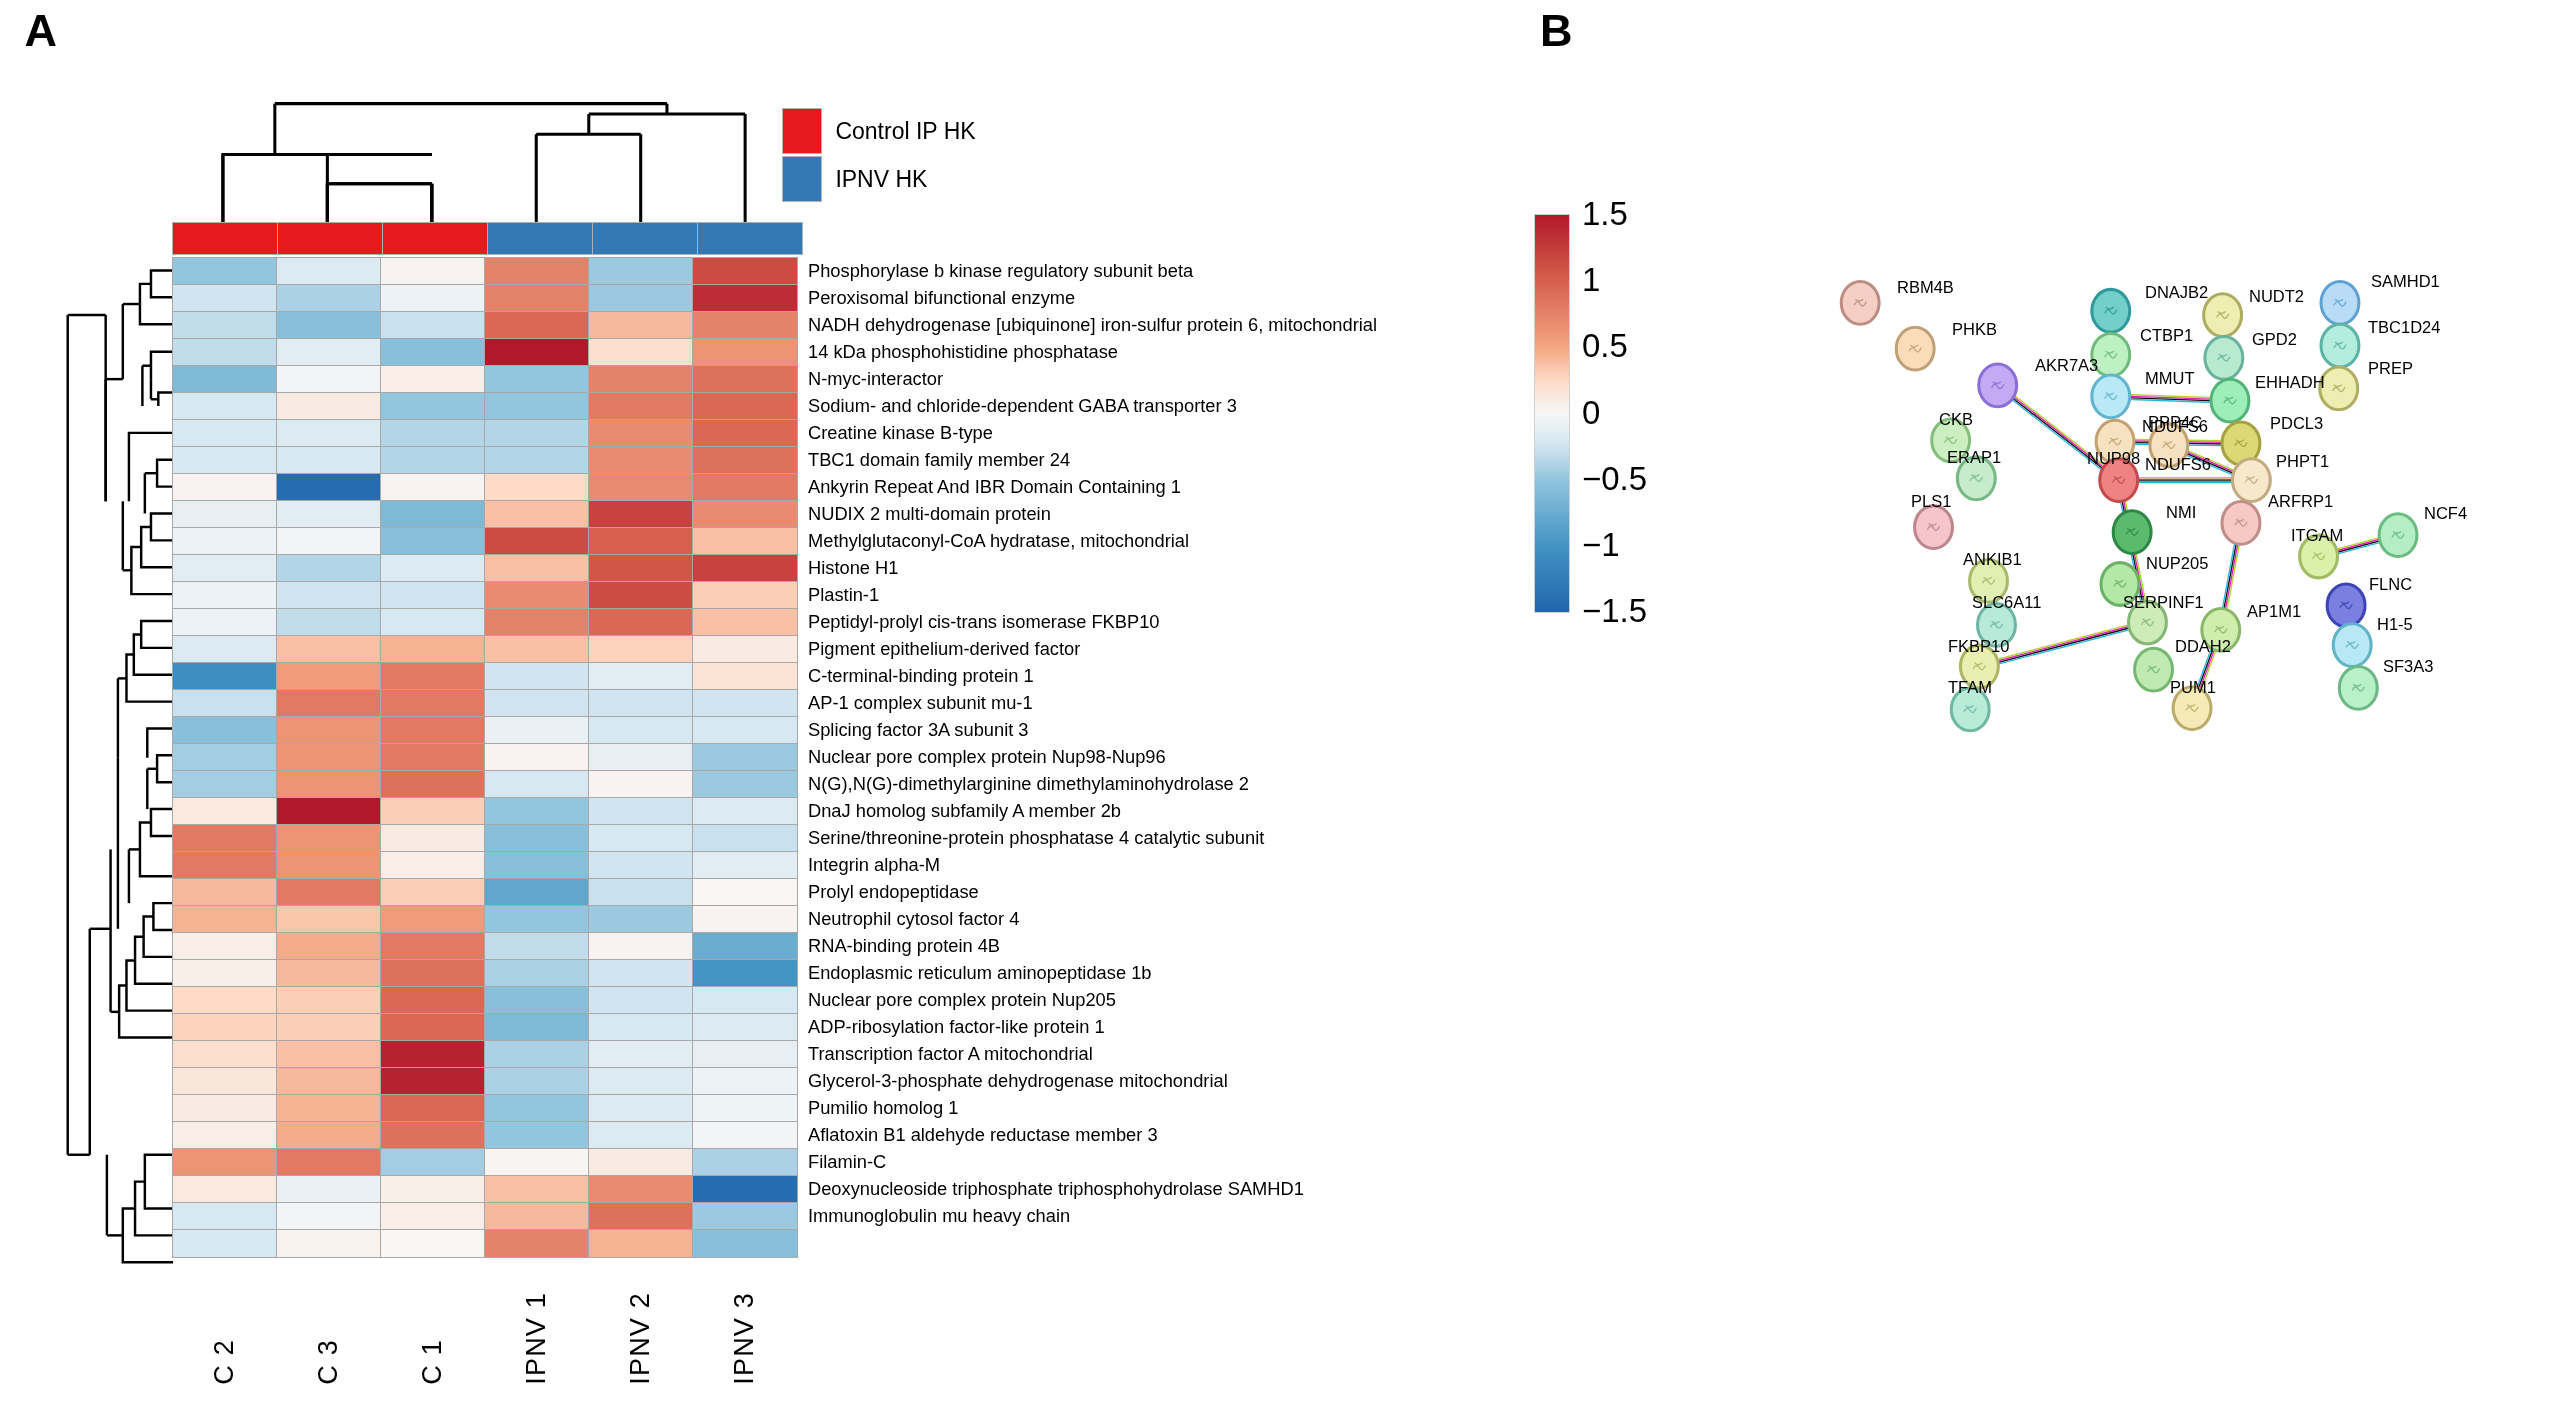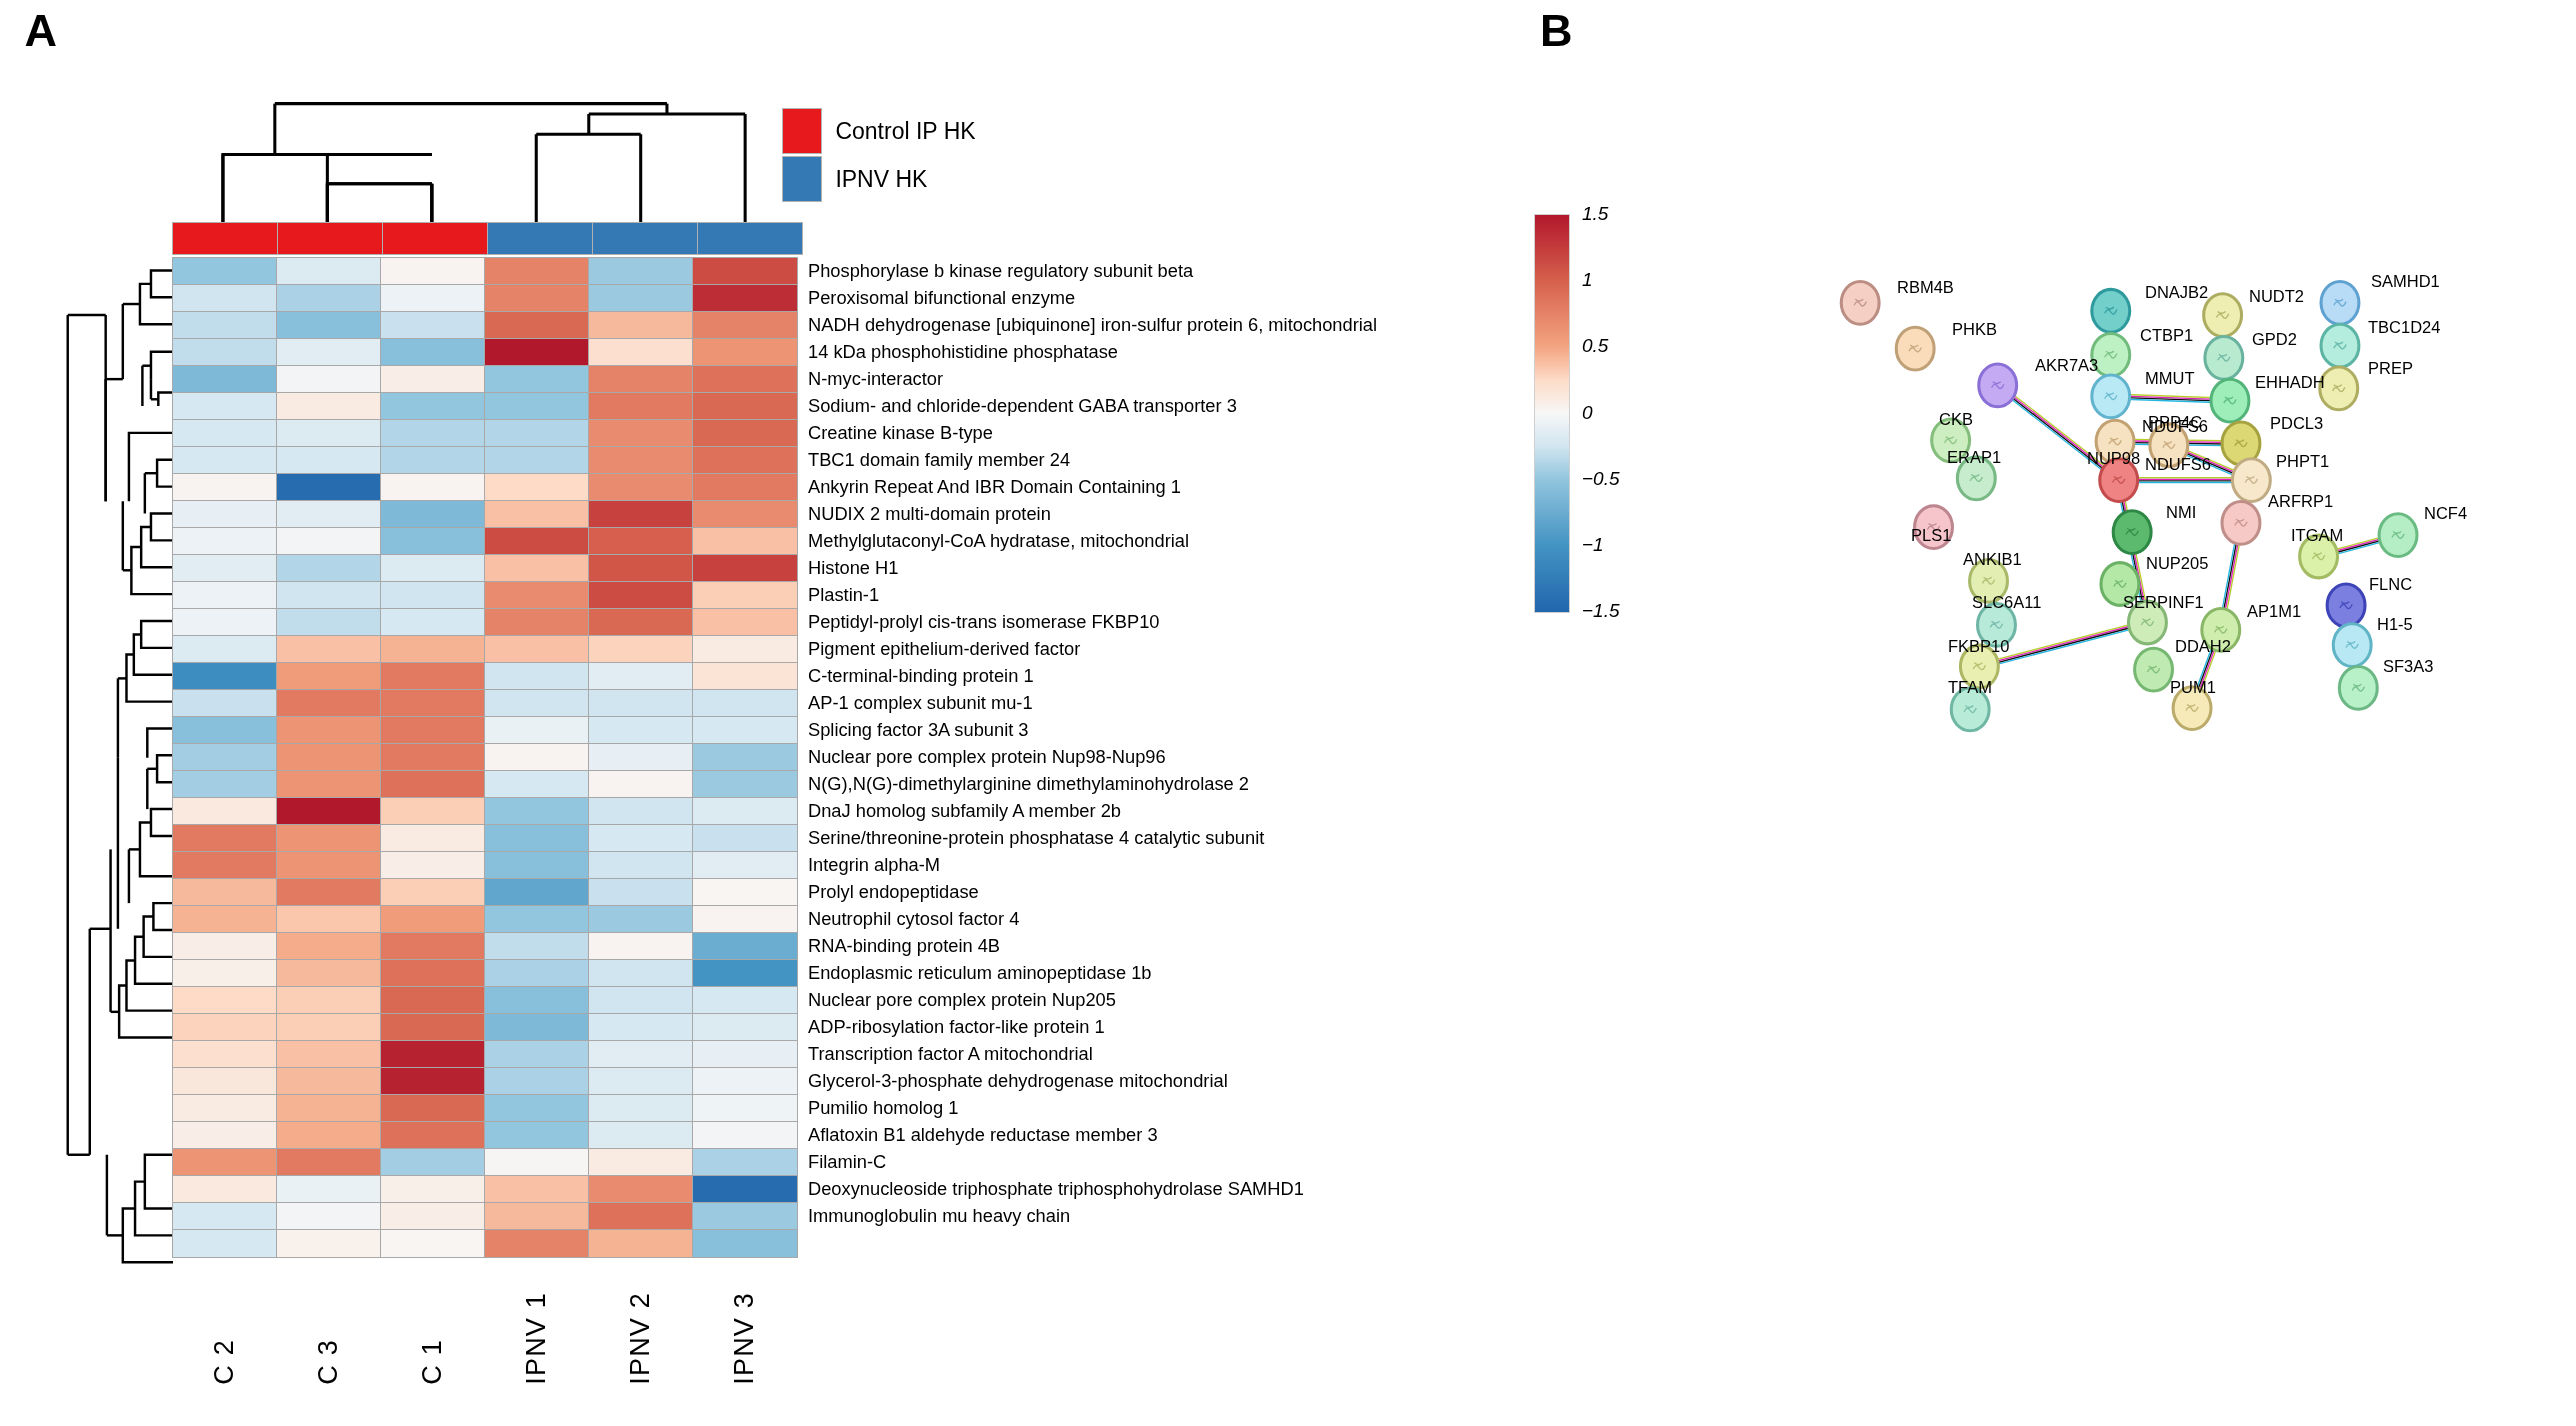--- a/index.html
+++ b/index.html
@@ -39,21 +39,21 @@
   #col-labels{position:absolute;left:172px;top:1292px;display:flex;}
   .col-label-slot{width:104px;display:flex;justify-content:center;}
   .col-label{font-size:27px;white-space:nowrap;writing-mode:vertical-rl;transform:rotate(180deg);letter-spacing:1.2px;}
 
   
   #colorbar-wrap{position:absolute;left:1534px;top:214px;}
   #colorbar{width:34px;height:397px;border:0.6px solid #cfcfcf;
     background:linear-gradient(to bottom,
       #b2182b 0%, #d6604d 16.6%, #f4a582 33.3%, #fddbc7 41.6%,
       #f7f7f7 50%, #d1e5f0 58.3%, #92c5de 66.6%, #4393c3 83.3%, #2166ac 100%);}
-  .cb-tick{position:absolute;left:48px;font-size:19px;transform:translateY(-50%);font-style:italic;}
+  .cb-tick{position:absolute;left:48px;font-size:33px;transform:translateY(-50%);}
 
   
   #network{position:absolute;left:1802px;top:202px;width:752px;height:764px;}
   .node-label{position:absolute;font-size:16.5px;white-space:nowrap;transform:translate(0,-50%);}
 </style>
 </head>
 <body>
 
 <div class="panel-letter" id="panel-a-letter">A</div>
 <div class="panel-letter" id="panel-b-letter">B</div>
@@ -730,21 +730,21 @@
         <path d="M590,402 q5,-10 10,-2 q5,8 10,-4 M592,392 q6,6 13,0" stroke="#c2a272" fill="none" stroke-width="2.2" opacity="0.85"></path>
       </g>
     </g>
 </svg>
 <div id="net-labels">
     <div class="node-label" style="left: 1897px; top: 287px;">RBM4B</div>
     <div class="node-label" style="left: 1952px; top: 329px;">PHKB</div>
     <div class="node-label" style="left: 2035px; top: 365px;">AKR7A3</div>
     <div class="node-label" style="left: 1925px; top: 419px; margin-left: 14px;">CKB</div>
     <div class="node-label" style="left: 1947px; top: 457px;">ERAP1</div>
-    <div class="node-label" style="left: 1911px; top: 501px; margin-top: 34px;">PLS1</div>
+    <div class="node-label" style="left: 1911px; top: 501px;">PLS1</div>
     <div class="node-label" style="left: 1963px; top: 559px;">ANKIB1</div>
     <div class="node-label" style="left: 1972px; top: 602px;">SLC6A11</div>
     <div class="node-label" style="left: 1948px; top: 646px;">FKBP10</div>
     <div class="node-label" style="left: 1948px; top: 687px;">TFAM</div>
     <div class="node-label" style="left: 2145px; top: 292px;">DNAJB2</div>
     <div class="node-label" style="left: 2140px; top: 335px;">CTBP1</div>
     <div class="node-label" style="left: 2145px; top: 378px;">MMUT</div>
     <div class="node-label" style="left: 2148px; top: 422px;">PPP4C</div>
     <div class="node-label" style="left: 2087px; top: 458px;">NUP98</div>
     <div class="node-label" style="left: 2166px; top: 512px;">NMI</div>

